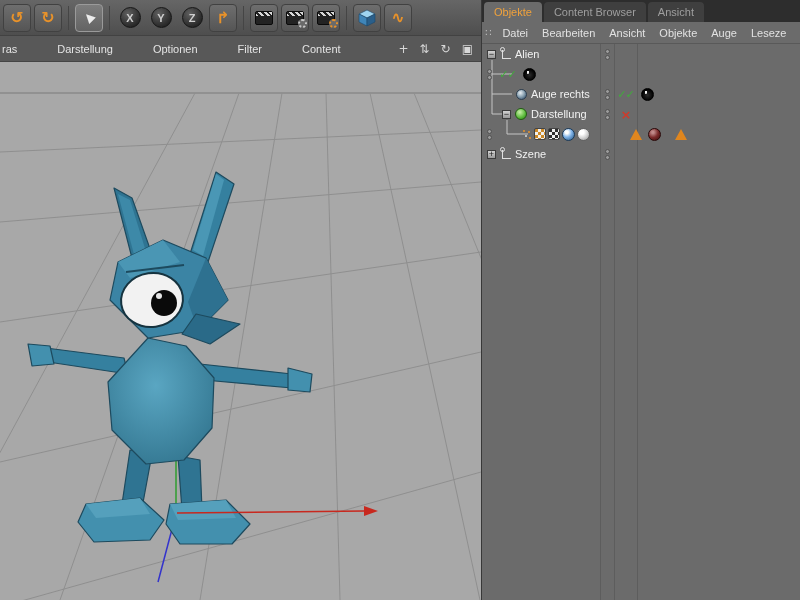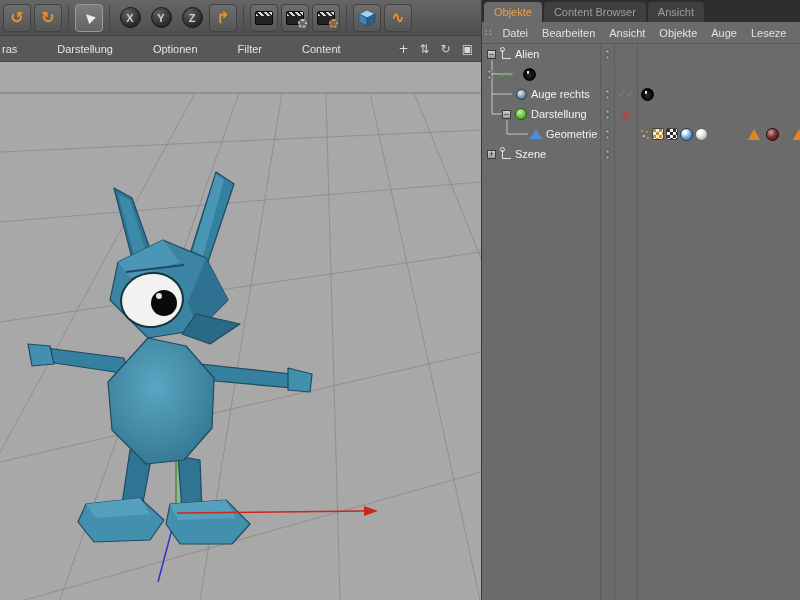--- a/index.html
+++ b/index.html
@@ -320,24 +320,20 @@
             <span class="dot"></span>
             <span class="dot"></span>
           </div>
           <div class="om-state">
             <span class="check red">×</span>
           </div>
           <div class="om-mats"></div>
         </div>
 
         <div class="om-row">
-          <div class="om-name">
-            <span class="icon-poly" style="margin-left:48px"></span>
-            <span class="obj-label">Geometrie</span>
-          </div>
           <div class="om-dots">
             <span class="dot"></span>
             <span class="dot"></span>
           </div>
           <div class="om-state"></div>
           <div class="om-mats">
             <span class="mat points" style="margin-left:3px"></span>
             <span class="mat checker orangec"></span>
             <span class="mat checker darkc"></span>
             <span class="mat blue-sphere"></span>

